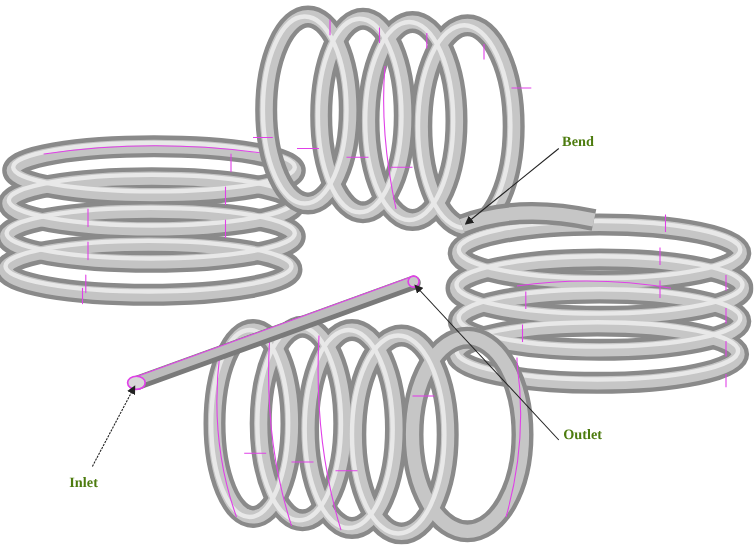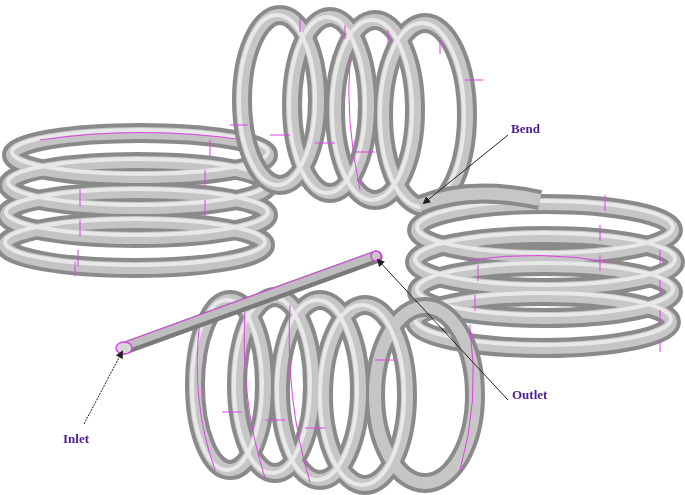--- a/index.html
+++ b/index.html
@@ -1,19 +1,19 @@
 <!DOCTYPE html>
 <html><head>
 <meta charset="utf-8">
 <style>
   html, body { margin: 0; padding: 0; background: #ffffff; }
   body { width: 685px; height: 495px; overflow: hidden; position: relative;
          font-family: "Liberation Serif", "DejaVu Serif", serif; }
   #stage { position: absolute; left: 0; top: 0; width: 685px; height: 495px; }
-  .label { position: absolute; font-weight: bold; font-size: 13px; color: #4c1d95;
+  .label { position: absolute; font-weight: bold; font-size: 13px; color: #4d7c0f;
            font-family: "Liberation Serif", "DejaVu Serif", serif; white-space: nowrap; }
 </style>
 </head>
 <body>
 
 <div id="stage">
   <svg width="685" height="495" viewBox="0 0 685 495" xmlns="http://www.w3.org/2000/svg">
     <defs>
       <marker id="arrowhead" markerWidth="8" markerHeight="8" refX="6" refY="4" orient="auto">
         <path d="M0,0 L8,4 L0,8 Z" fill="#222"></path>

